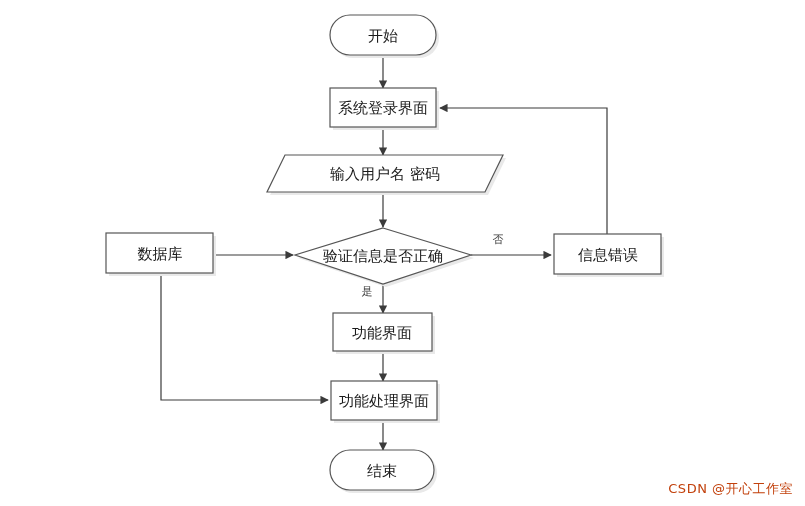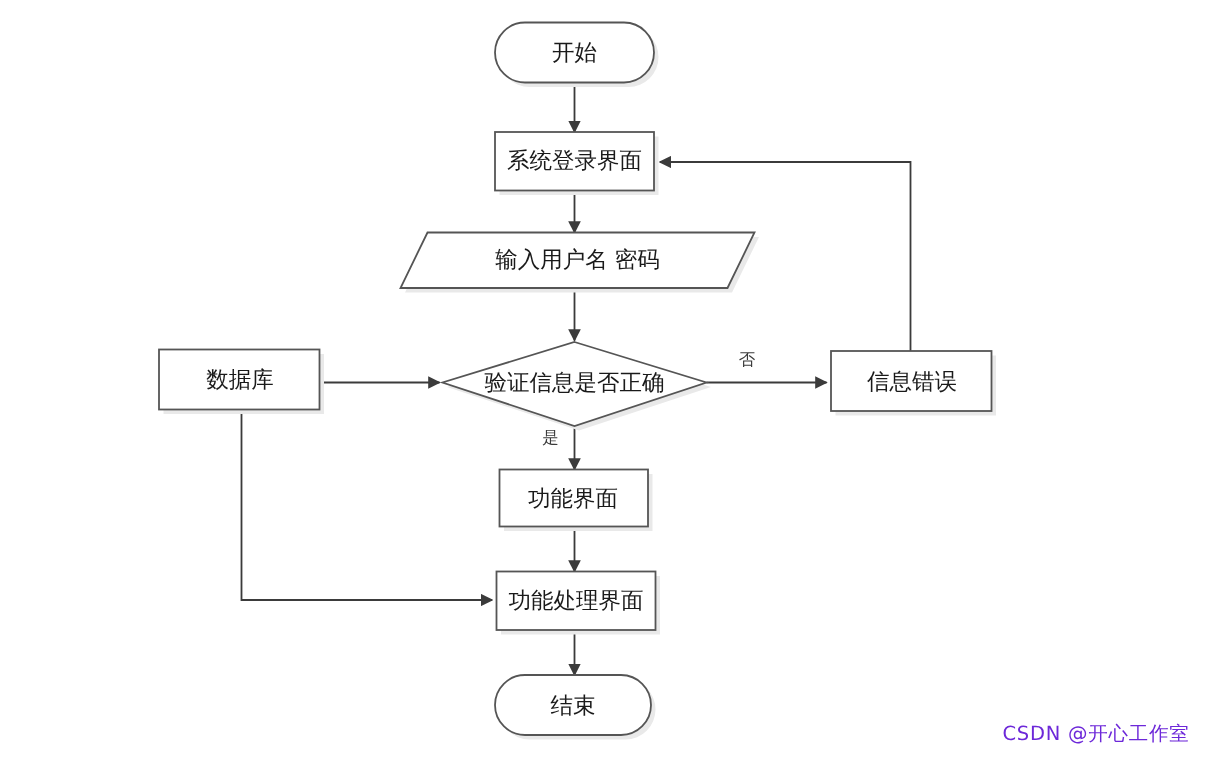--- a/index.html
+++ b/index.html
@@ -53,21 +53,21 @@
     stroke: #3b3b3b;
     stroke-width: 1.2;
     fill: none;
   }
   .watermark {
     position: absolute;
     right: 12px;
     bottom: 8px;
     font-family: "DejaVu Sans", "Liberation Sans", sans-serif;
     font-size: 13px;
-    color: #6d28d9;
+    color: #c2410c;
     letter-spacing: 0.5px;
     user-select: none;
   }
 </style>
 </head>
 <body>
 
 <div id="canvas">
 
   <svg id="flow-svg" viewBox="0 0 805 506">

